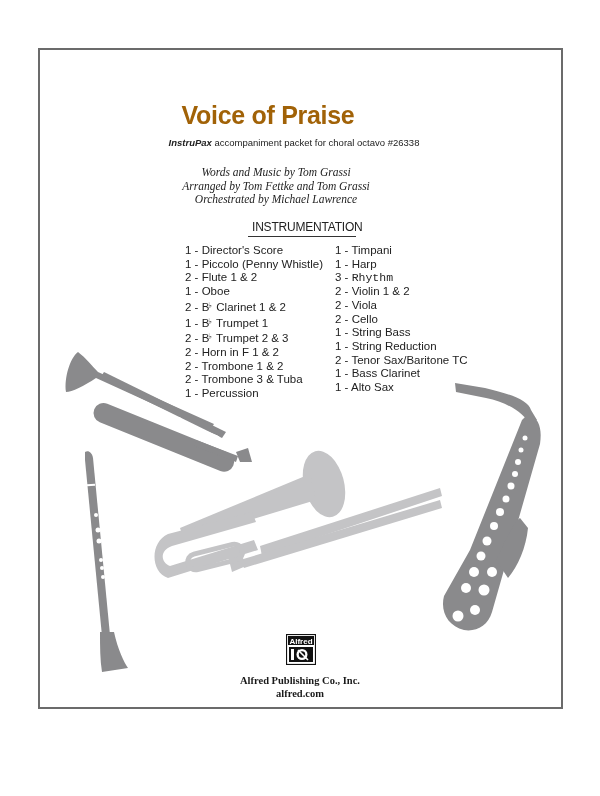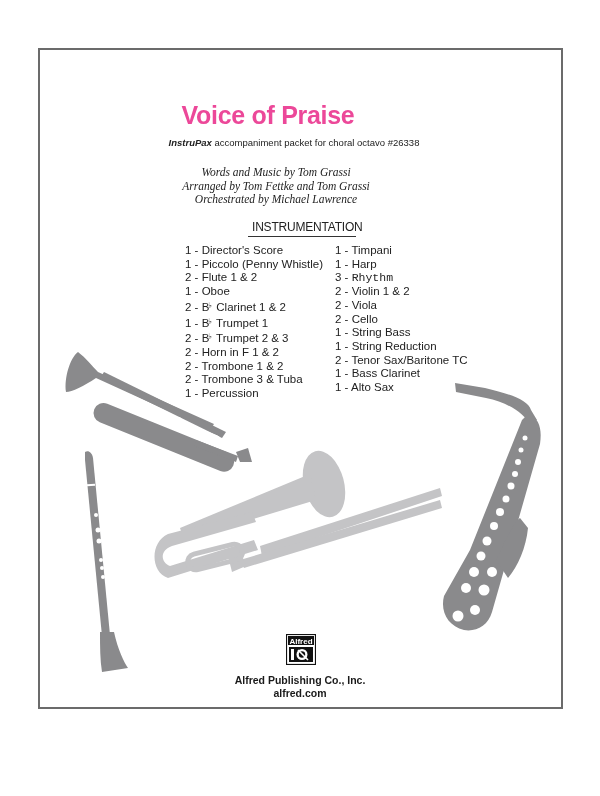--- a/index.html
+++ b/index.html
@@ -1,31 +1,31 @@
 <!DOCTYPE html>
 <html><head>
 <meta charset="utf-8">
 <style>
   html, body { margin:0; padding:0; background:#ffffff; }
   body { width:600px; height:796px; position:relative; overflow:hidden; font-family:"Liberation Sans", sans-serif; color:#1a1a1a; }
   .frame { position:absolute; left:38px; top:48px; width:525px; height:661px; border:2px solid #6b6b6b; box-sizing:border-box; }
-  .title { position:absolute; left:0; width:536px; top:101px; text-align:center; font-family:"Liberation Sans", sans-serif; font-weight:bold; font-size:25px; letter-spacing:-0.3px; color:#ec4899; }
+  .title { position:absolute; left:0; width:536px; top:101px; text-align:center; font-family:"Liberation Sans", sans-serif; font-weight:bold; font-size:25px; letter-spacing:-0.3px; color:#a16207; }
   .subtitle { position:absolute; left:0; width:588px; top:137px; text-align:center; font-size:9.5px; color:#222; }
   .subtitle b { font-style:italic; font-weight:bold; }
   .credits { position:absolute; left:0; width:552px; top:166px; text-align:center; font-family:"Liberation Serif", serif; font-style:italic; font-size:11.5px; line-height:13.5px; color:#222; }
   .instr-head { position:absolute; left:252px; width:100px; top:220px; text-align:center; font-size:12px; color:#222; letter-spacing:-0.2px; }
   .instr-rule { position:absolute; left:248px; width:108px; top:236px; height:0; border-top:1.4px solid #333; }
   .col { position:absolute; top:244px; font-size:11.5px; line-height:13.7px; color:#222; }
   .col1 { left:185px; }
   .col2 { left:335px; }
   .col div { white-space:nowrap; }
   .flat { font-size:8px; vertical-align:3px; margin-left:-1px; margin-right:1px; }
   svg.art { position:absolute; left:0; top:0; }
   .logo { position:absolute; left:286px; top:634px; width:30px; height:31px; }
-  .pub { position:absolute; left:0; width:600px; top:674px; text-align:center; font-weight:bold; font-size:10.5px; line-height:13px; color:#1a1a1a; }
+  .pub { position:absolute; left:0; width:600px; top:674px; text-align:center; font-weight:bold; font-size:10.5px; line-height:13px; color:#1a1a1a;font-family:Liberation Serif, serif; }
 </style>
 </head>
 <body>
 
 <div class="frame"></div>
 
 <div class="title">Voice of Praise</div>
 <div class="subtitle"><b>InstruPax</b><span> accompaniment packet for choral octavo #26338</span></div>
 
 <div class="credits">

